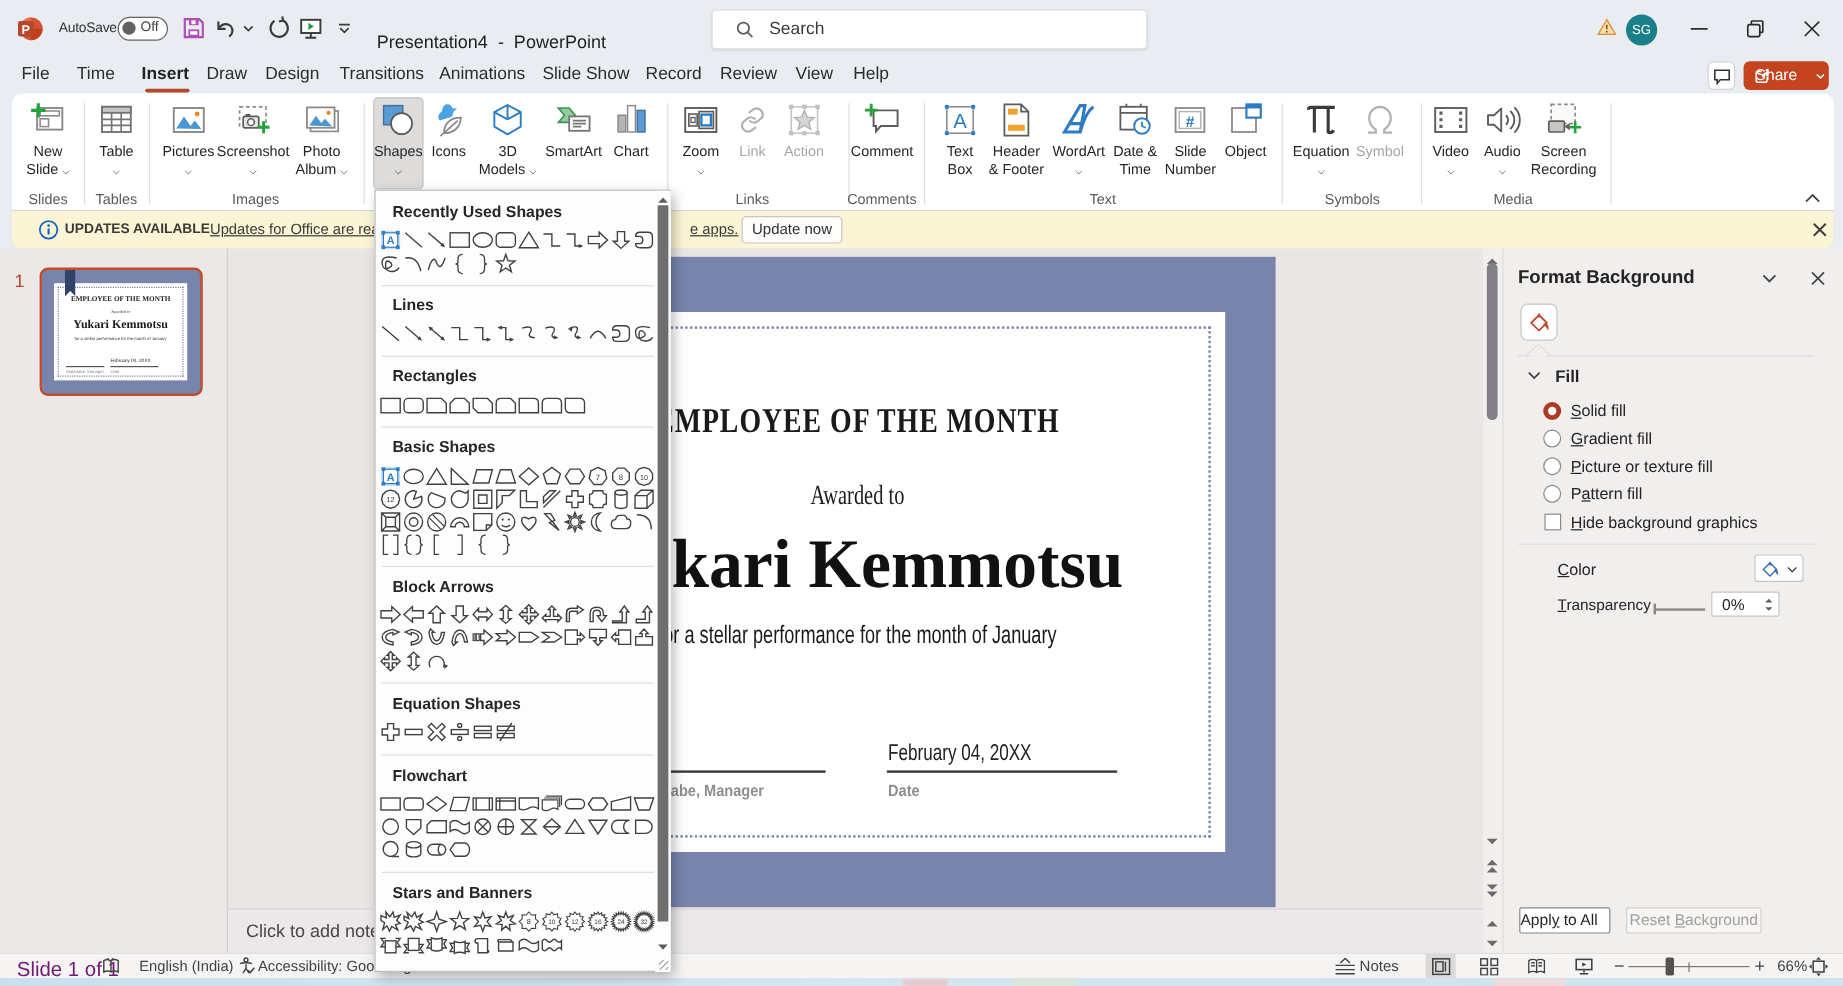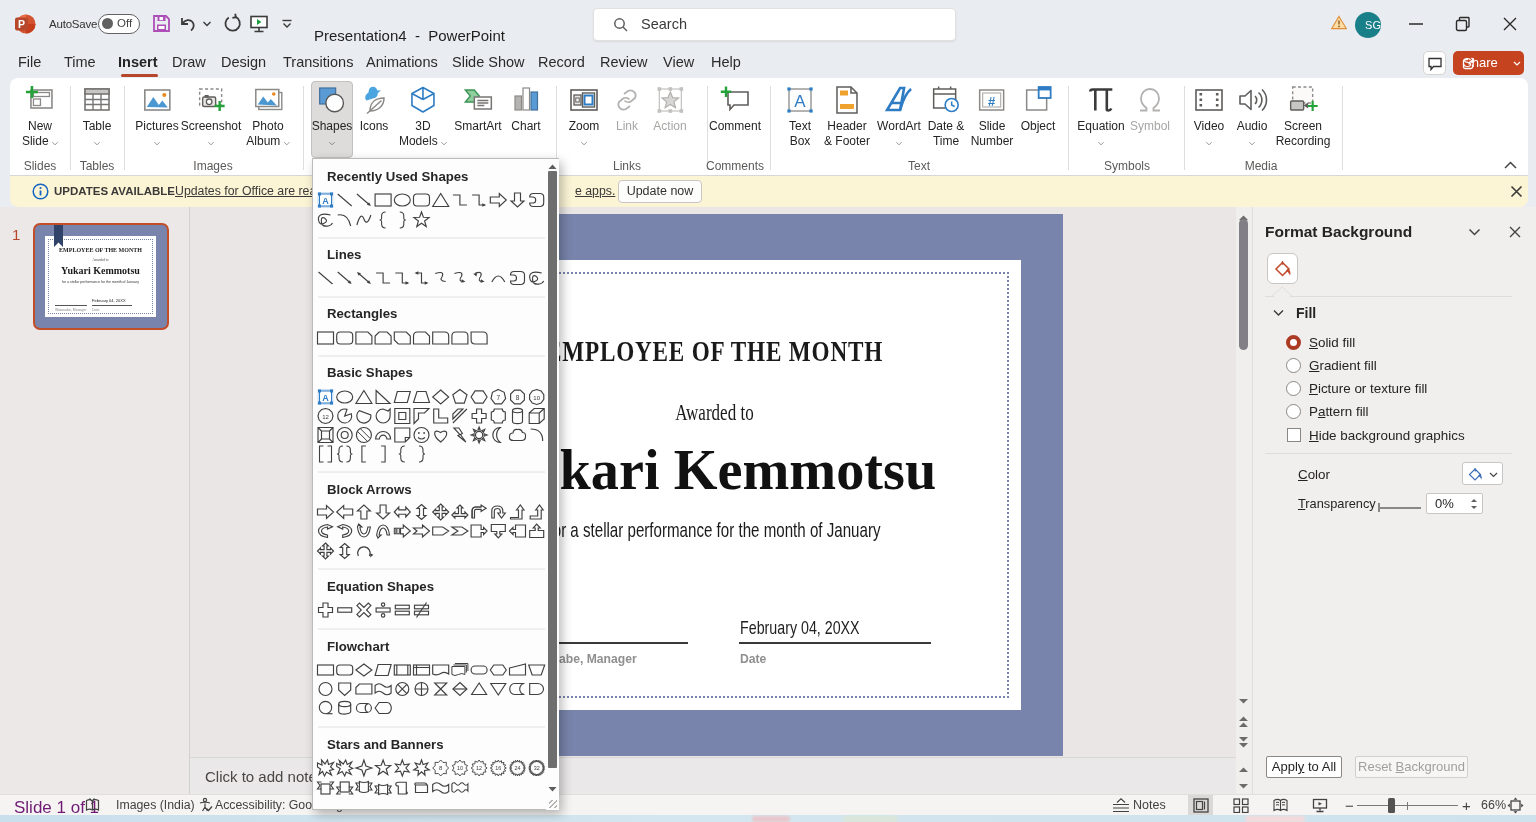--- a/index.html
+++ b/index.html
@@ -84,21 +84,21 @@
       </svg>
     <div class="abs" style="left:47px;top:0;height:33px;line-height:31px;font-size:14.5px;color:#3a3a3a">Search</div>
   </div>
 
   <svg class="abs" style="left:1331px;top:15px" width="16" height="15" viewBox="0 0 21 19">
     <path d="M10.5 1.5 L20 17.5 L1 17.5 Z" fill="#fbdda5" stroke="#e08d37" stroke-width="1.4"></path>
     <path d="M10.5 7 L10.5 12" stroke="#8a5717" stroke-width="1.8"></path>
     <circle cx="10.5" cy="14.7" r="1.1" fill="#8a5717"></circle>
   </svg>
 
-  <div class="abs" style="left:1355px;top:12px;width:26px;height:26px;border-radius:50%;background:#19808a;color:#fff;font-size:11px;text-align:right;line-height:26px;">SG</div>
+  <div class="abs" style="left:1355px;top:12px;width:26px;height:26px;border-radius:50%;background:#19808a;color:#fff;font-size:11px;text-align:center;line-height:26px;">SG</div>
 
   <svg class="abs" style="left:1408px;top:16px" width="16" height="16" viewBox="0 0 16 16">
       <path d="M1 8 L15 8" stroke="#2b2b2b" stroke-width="1.5"></path>
     </svg>
   <svg class="abs" style="left:1455px;top:16px" width="16" height="16" viewBox="0 0 16 16">
       <rect x="1.5" y="4.5" width="10" height="10" rx="1.5" fill="none" stroke="#2b2b2b" stroke-width="1.4"></rect>
       <path d="M4.5 4.5 L4.5 2.2 Q4.5 1.5 5.2 1.5 L13.3 1.5 Q14 1.5 14 2.2 L14 10.3 Q14 11 13.3 11 L11.5 11" fill="none" stroke="#2b2b2b" stroke-width="1.4"></path>
     </svg>
   <svg class="abs" style="left:1502px;top:16px" width="16" height="16" viewBox="0 0 16 16">
       <path d="M2 2 L14 14 M14 2 L2 14" stroke="#2b2b2b" stroke-width="1.4"></path>
@@ -512,33 +512,33 @@
   <div class="abs" style="left:125px;top:296px;width:2px;height:9px;background:#8a8886"></div>
   <div class="abs" style="left:127px;top:300px;width:41px;height:1.5px;background:#8a8886"></div>
   <div class="abs" style="left:173px;top:286px;width:57px;height:21px;background:#fff;border:1px solid #c8c6c4;border-radius:2px">
     <div class="abs" style="left:8px;top:2px;font-size:13px;color:#252423">0%</div>
     <svg class="abs" style="left:42px;top:3px" width="10" height="14" viewBox="0 0 10 14">
         <path d="M2 5 L5 2 L8 5 Z" fill="#605e5c"></path>
         <path d="M2 9 L5 12 L8 9 Z" fill="#605e5c"></path>
       </svg>
   </div>
 
-  <div class="abs" style="left:13px;top:549px;width:76px;height:22px;background:#fff;border:1px solid #8a8886;border-radius:2px;text-align:center;line-height:20px;font-size:13px;color:#252423">Appl<u>y</u> to All</div>
+  <div class="abs" style="left:13px;top:549px;width:76px;height:22px;background:#fff;border:1px solid #8a8886;border-radius:2px;text-align:left;line-height:20px;font-size:13px;color:#252423">Appl<u>y</u> to All</div>
   <div class="abs" style="left:102px;top:549px;width:113px;height:22px;background:#f7f6f5;border:1px solid #d2d0ce;border-radius:2px;text-align:center;line-height:20px;font-size:13px;color:#a19f9d">Reset <u>B</u>ackground</div>
 </div>
 <div class="abs" id="notes">
   <div class="abs" style="left:15px;top:10px;font-size:15px;color:#4a4644">Click to add notes</div>
 </div>
 <div class="abs" id="statusbar">
   <div class="abs" style="left:14px;top:3px;font-size:17px;color:#701a75">Slide 1 of 1</div>
   <svg class="abs" style="left:85px;top:3px" width="15" height="15" viewBox="0 0 15 15">
       <path d="M7.5 2.5 C6 1.5 3.5 1.5 1.5 2.5 L1.5 12 C3.5 11 6 11 7.5 12 C9 11 11.5 11 13.5 12 L13.5 2.5 C11.5 1.5 9 1.5 7.5 2.5 Z M7.5 2.5 L7.5 12" fill="none" stroke="#424242" stroke-width="1.2"></path>
       <path d="M4.5 0.5 L7 3 L9.5 0.5" fill="#fff" stroke="#424242" stroke-width="1.2"></path>
     </svg>
-  <div class="abs" style="left:116px;top:3px;font-size:12.3px;color:#424242">Images (India)</div>
+  <div class="abs" style="left:116px;top:3px;font-size:12.3px;color:#424242">English (India)</div>
   <svg class="abs" style="left:197px;top:2px" width="16" height="16" viewBox="0 0 16 16">
       <circle cx="8" cy="3" r="1.6" fill="none" stroke="#424242" stroke-width="1.2"></circle>
       <path d="M3 6 C5 5 11 5 13 6 M8 6.5 L8 10 M8 10 L5.5 14 M8 10 L10.5 14" fill="none" stroke="#424242" stroke-width="1.2"></path>
       <path d="M9.5 11.5 L11.5 13.5 L15 9.5" fill="none" stroke="#424242" stroke-width="1.3"></path>
     </svg>
   <div class="abs" style="left:215px;top:3px;font-size:12.3px;color:#424242">Accessibility: Good to go</div>
   
   <svg class="abs" style="left:1112px;top:3px" width="18" height="15" viewBox="0 0 18 15">
       <path d="M1 13.5 H17 M1 10 H17 M1 6.5 H17" stroke="#424242" stroke-width="1.2"></path>
       <path d="M5 4.5 L9 0.8 L13 4.5" fill="#fff" stroke="#424242" stroke-width="1.2"></path>

